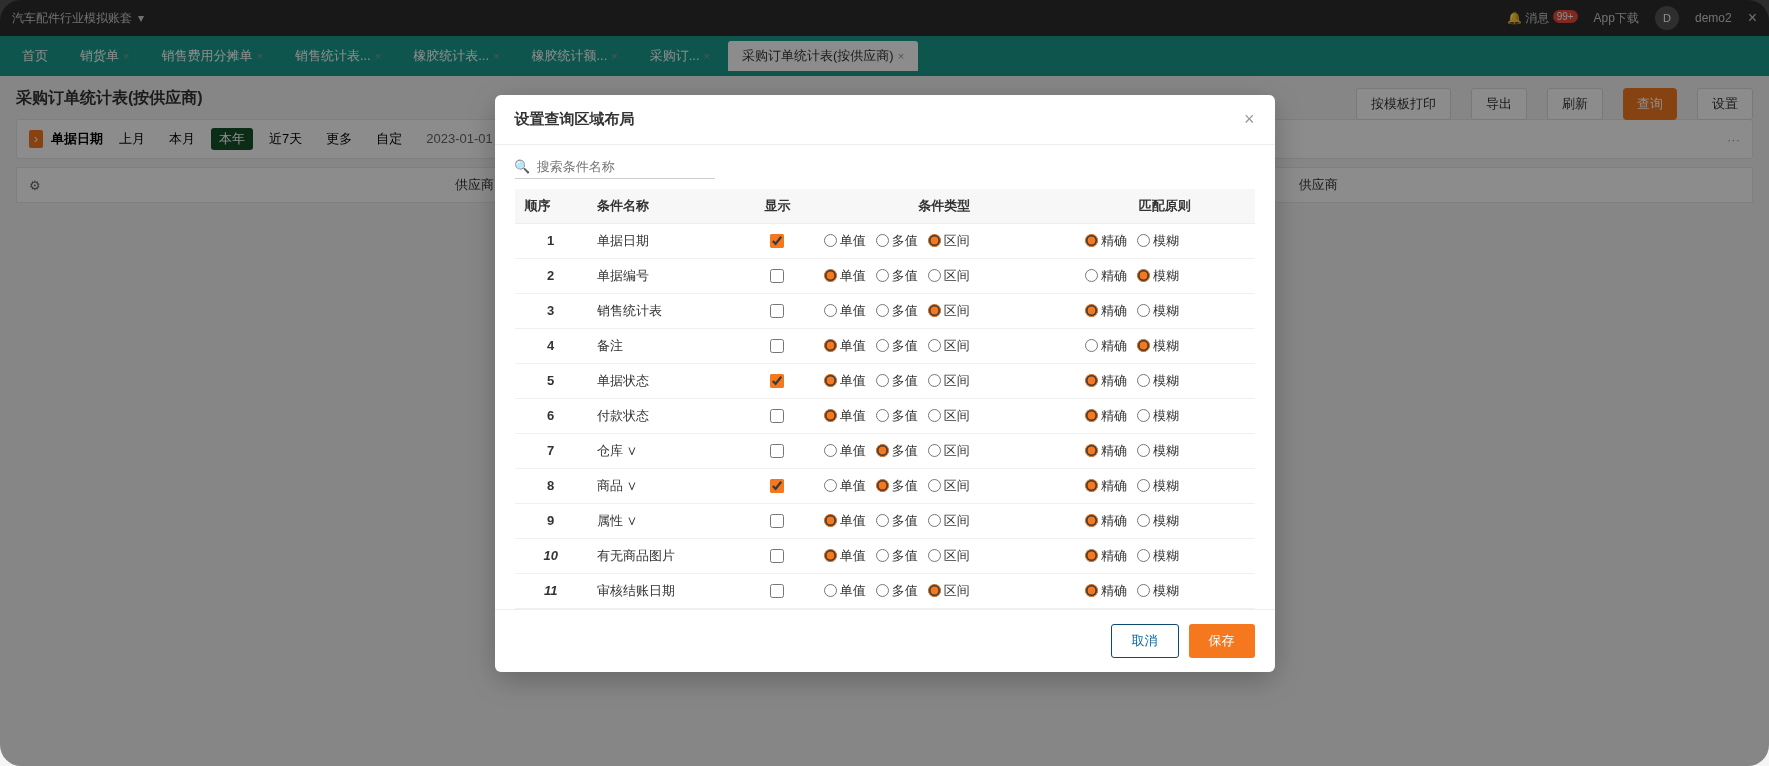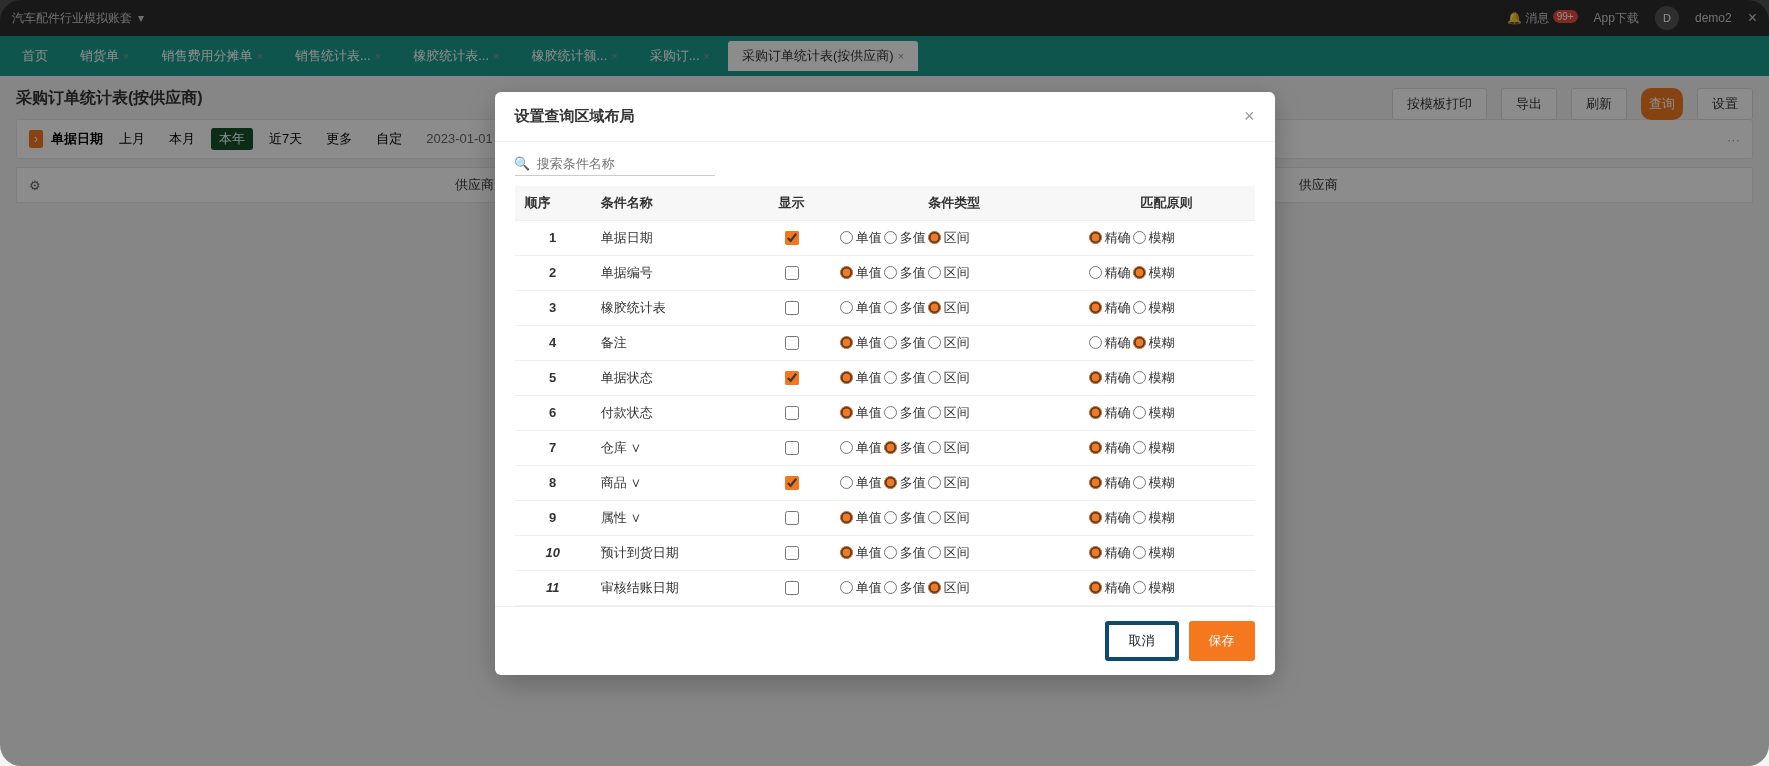--- a/index.html
+++ b/index.html
@@ -56,28 +56,28 @@
       font-size: 16px;
       font-weight: bold;
       color: #333;
       margin-bottom: 10px;
     }
     .toolbar-right {
       position: absolute;
       right: 16px;
       top: 12px;
       display: flex;
-      gap: 14px;
+      gap: 20px;
     }
     .btn-orange {
       background: #f5781e;
       color: white;
       border: none;
-      padding: 6px 8px;
-      border-radius: 10px;
+      padding: 6px 14px;
+      border-radius: 4px;
       cursor: pointer;
       font-size: 13px;
     }
     .btn-white {
       background: white;
       color: #333;
       border: 1px solid #ddd;
       padding: 6px 14px;
       border-radius: 3px;
       cursor: pointer;
@@ -205,37 +205,37 @@
       padding: 8px 10px;
       border-bottom: 1px solid #f0f0f0;
       font-size: 13px;
       color: #333;
       vertical-align: middle;
     }
     .dialog-table tbody tr td.center { text-align: center; }
     .row-num { color: #f5781e; font-weight: bold; text-align: center; }
 
     
-    .radio-group { display: flex; align-items: flex-start; gap: 2px; }
+    .radio-group { display: flex; align-items: flex-start; gap: 10px; }
     .radio-item { display: flex; align-items: center; gap: 3px; cursor: pointer; white-space: nowrap; }
     .radio-item input[type=radio] { accent-color: #f5781e; cursor: pointer; }
     .checkbox-item input[type=checkbox] { accent-color: #f5781e; cursor: pointer; width: 14px; height: 14px; }
 
     
     .dialog-footer {
       padding: 14px 20px;
       display: flex;
       justify-content: flex-end;
       gap: 10px;
       border-top: 1px solid #eee;
     }
     .btn-cancel {
       background: white;
-      color: #0f172a;
-      border: 4px solid #0c4a6e;
+      color: #0369a1;
+      border: 1px solid #0c4a6e;
       padding: 7px 20px;
       border-radius: 3px;
       cursor: pointer;
       font-size: 13px;
     }
     .btn-save {
       background: #f5781e;
       color: white;
       border: none;
       padding: 7px 20px;
@@ -433,21 +433,21 @@
                   </label>
                   <label class="radio-item">
                     <input type="radio" name="match-1" checked="" style="">
                     <span>模糊</span>
                   </label>
                 </div>
               </td>
             </tr>
             <tr>
               <td class="row-num" style="text-align: center;">3</td>
-              <td>橡胶统计表</td>
+              <td>销售统计表</td>
               <td class="center">
                 <div class="checkbox-item" style="display: flex; justify-content: center;">
                   <input type="checkbox" style="">
                 </div>
               </td>
               <td class="center">
                 <div class="radio-group">
                   <label class="radio-item">
                     <input type="radio" name="type-2" style="">
                     <span>单值</span>
@@ -692,21 +692,21 @@
                   </label>
                   <label class="radio-item">
                     <input type="radio" name="match-8" style="">
                     <span>模糊</span>
                   </label>
                 </div>
               </td>
             </tr>
             <tr>
               <td class="row-num" style="text-align: center; font-style: italic;">10</td>
-              <td>预计到货日期</td>
+              <td>有无商品图片</td>
               <td class="center">
                 <div class="checkbox-item" style="display: flex; justify-content: center;">
                   <input type="checkbox" style="">
                 </div>
               </td>
               <td class="center">
                 <div class="radio-group">
                   <label class="radio-item">
                     <input type="radio" name="type-9" checked="" style="">
                     <span>单值</span>

